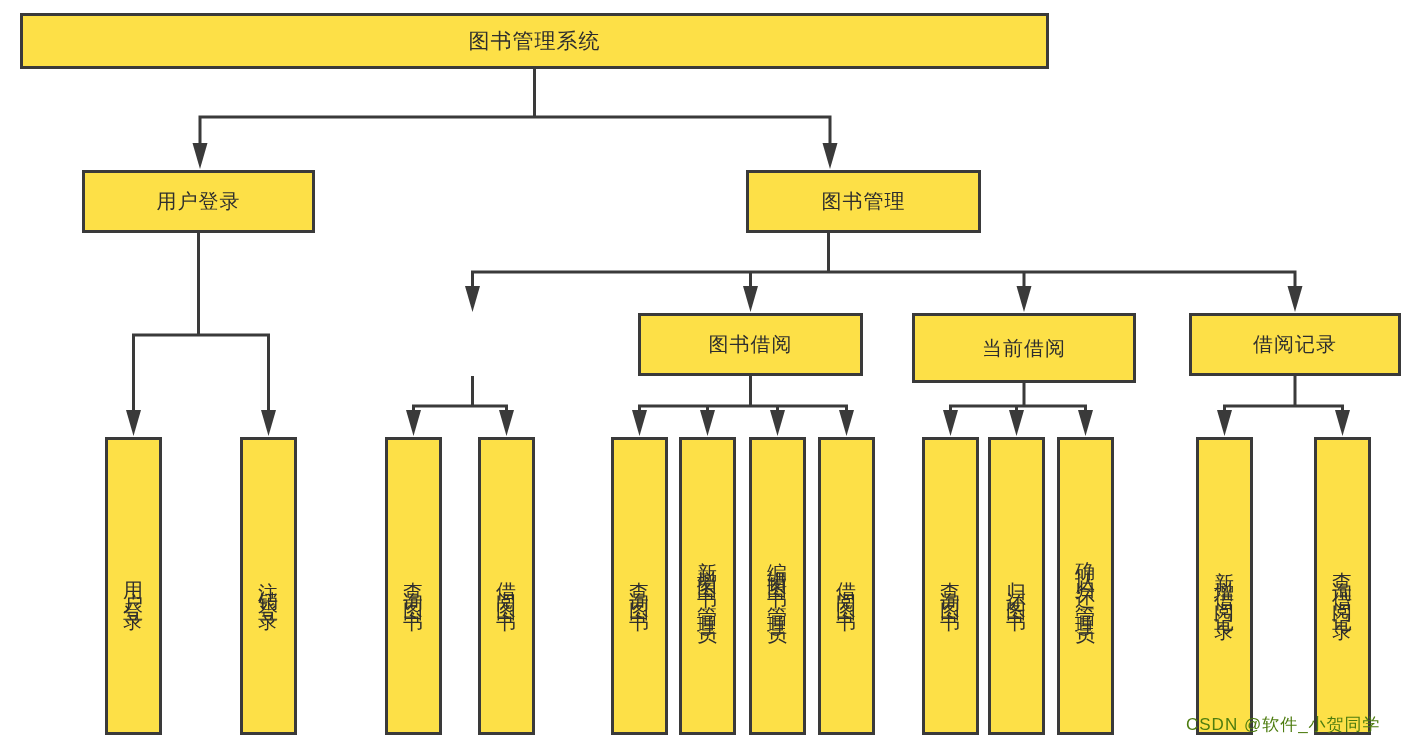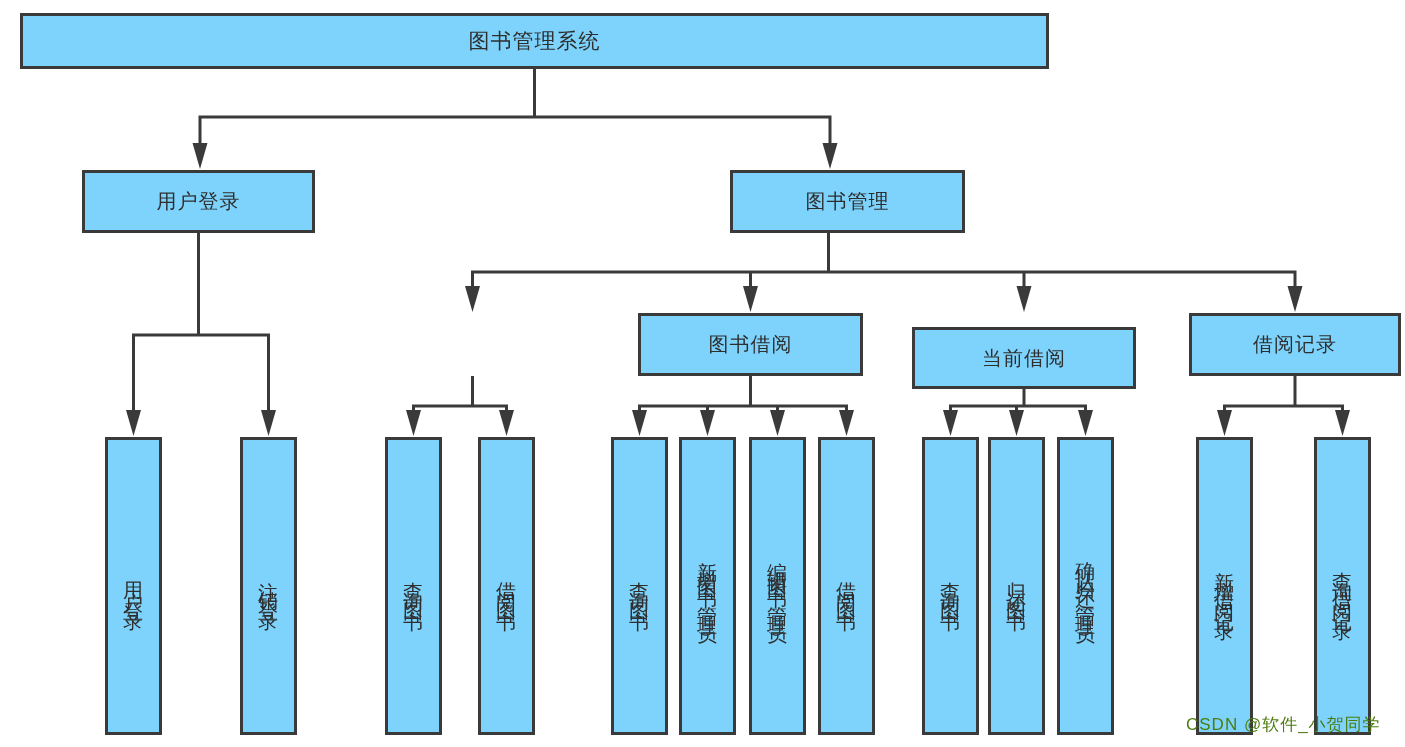--- a/index.html
+++ b/index.html
@@ -20,35 +20,35 @@
     left: 0;
     top: 0;
     width: 1405px;
     height: 747px;
     pointer-events: none;
   }
   .box {
     position: absolute;
     box-sizing: border-box;
     border: 3px solid #3a3a3a;
-    background: #7dd3fc;
+    background: #fde047;
     display: flex;
     align-items: center;
     justify-content: center;
     color: #2e2e2e;
     font-size: 20px;
     letter-spacing: 1px;
     white-space: nowrap;
   }
   .root-box   { left: 20px;  top: 13px;  width: 1029px; height: 56px; font-size: 21px; }
   .n-login    { left: 82px;  top: 170px; width: 233px;  height: 63px; }
-  .n-manage   { left: 730px; top: 170px; width: 235px;  height: 63px; }
+  .n-manage   { left: 746px; top: 170px; width: 235px;  height: 63px; }
   .n-recommend{ left: 361px; top: 313px; width: 223px;  height: 63px; }
   .n-borrow   { left: 638px; top: 313px; width: 225px;  height: 63px; font-family: Liberation Mono, monospace; }
-  .n-current  { left: 912px; top: 327px; width: 224px;  height: 62px; }
+  .n-current  { left: 912px; top: 313px; width: 224px;  height: 70px; }
   .n-records  { left: 1189px;top: 313px; width: 212px;  height: 63px; text-align: right; }
   .leaf {
     top: 437px;
     width: 57px;
     height: 298px;
     writing-mode: vertical-rl;
     text-orientation: mixed;
     letter-spacing: 10px;
     font-size: 20px;
     line-height: 1;

